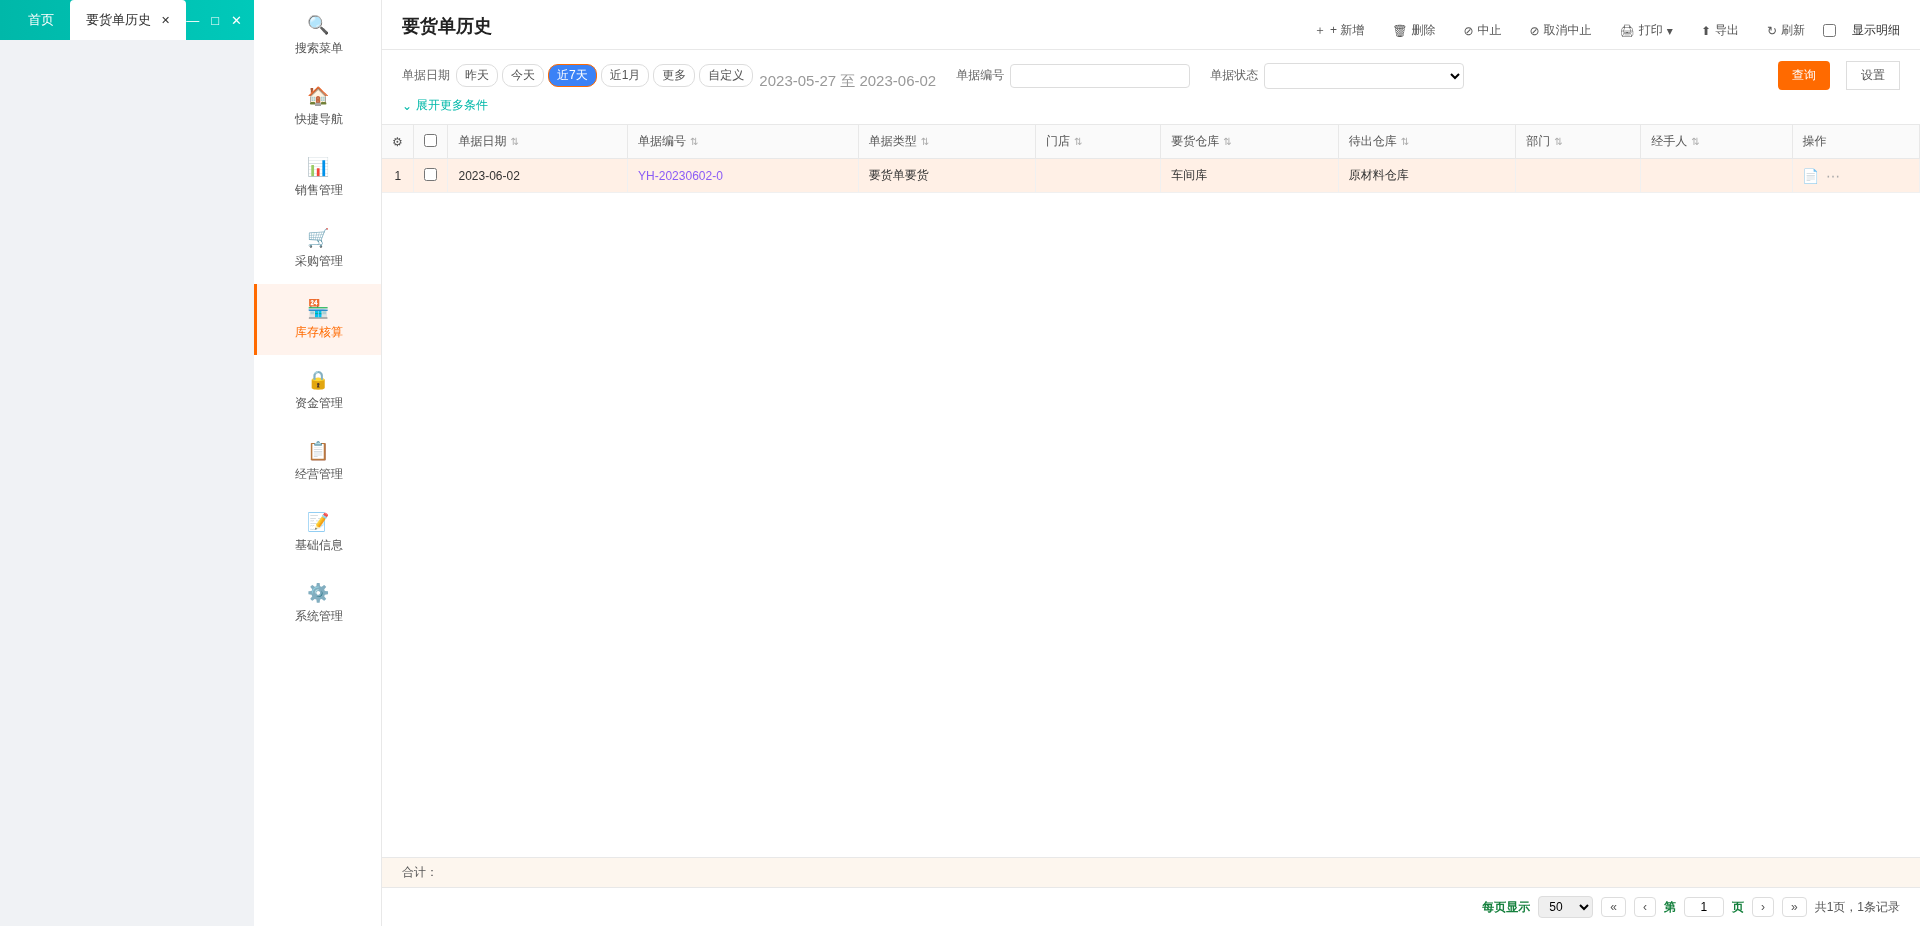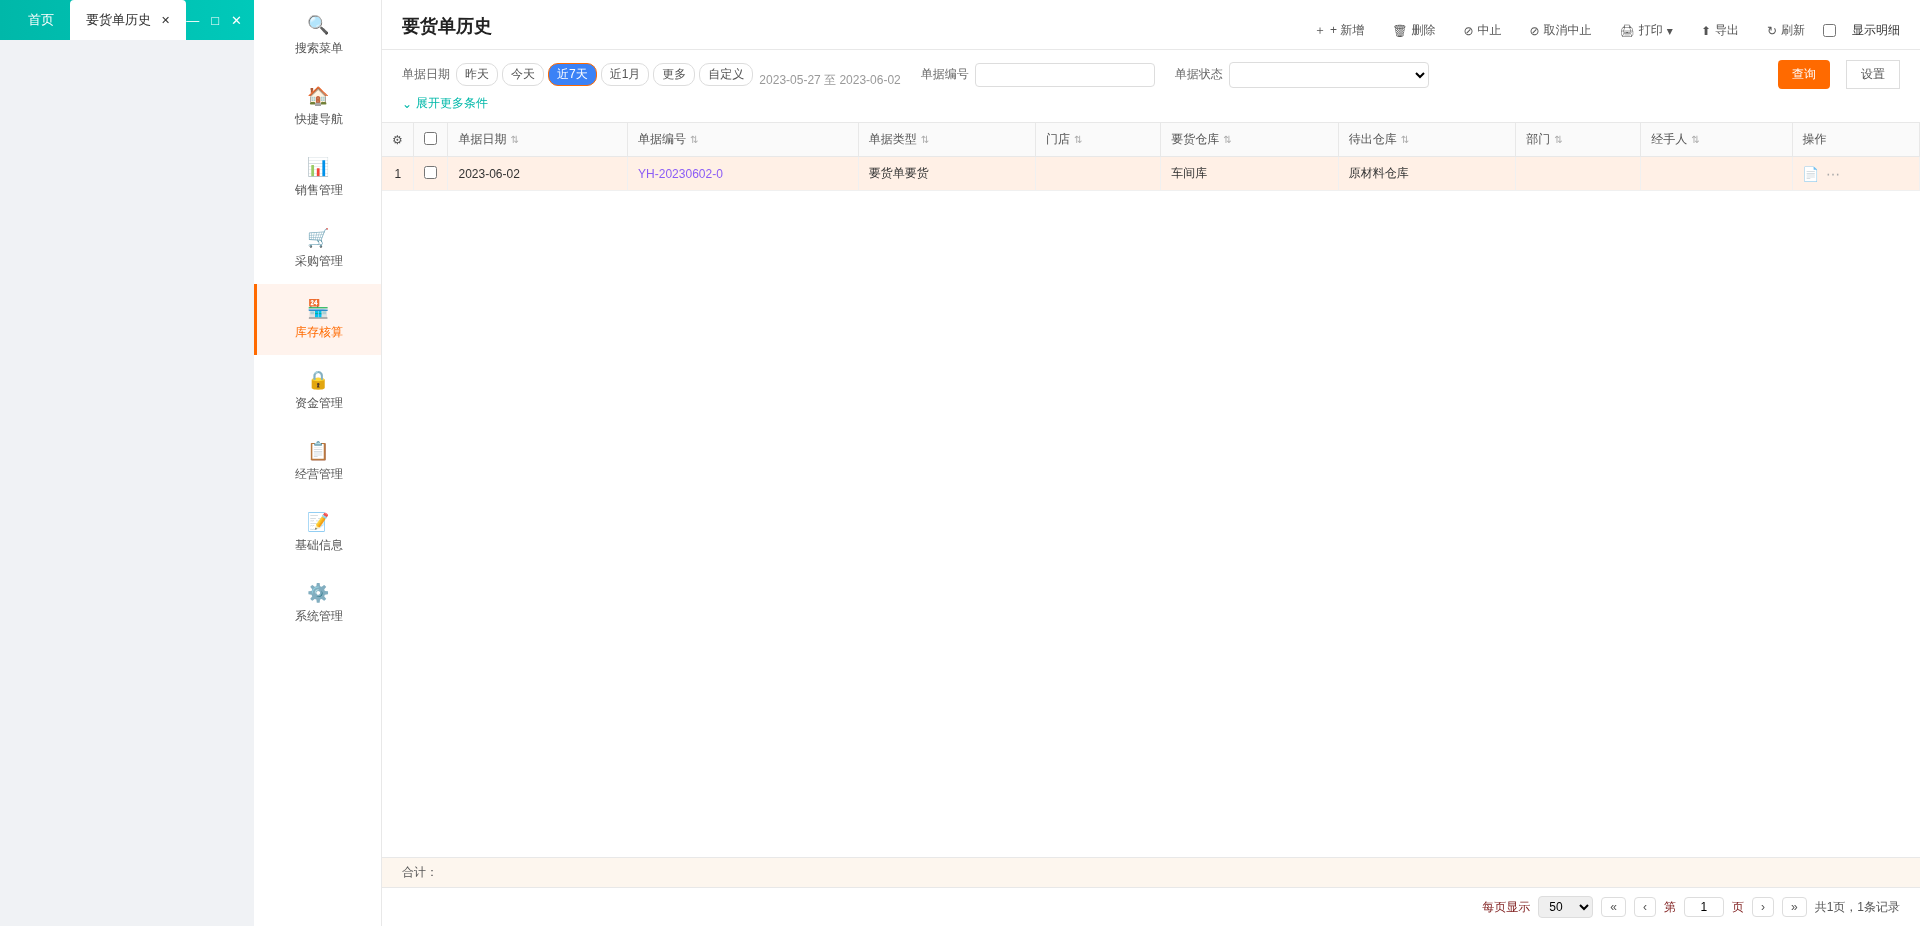--- a/index.html
+++ b/index.html
@@ -33,21 +33,21 @@
     .toolbar-btn.default { background: #fff; color: #555; border: 1px solid #ddd; border-radius: 0; padding: 5px 14px; }
 
     
     .filter-area { background: #fff; padding: 10px 20px; border-bottom: 1px solid #e8e8e8; }
     .filter-row { display: flex; align-items: center; gap: 20px; flex-wrap: wrap; }
     .filter-item { display: flex; align-items: center; gap: 6px; }
     .filter-label { color: #666; font-size: 12px; white-space: nowrap; }
     .filter-date-btns { display: flex; align-items: center; gap: 4px; }
     .date-btn { padding: 2px 8px; border-radius: 10px; border: 1px solid #ddd; background: #fff; font-size: 12px; cursor: pointer; color: #555; }
     .date-btn.active { background: #3b82f6; color: #fff; border-color: #ff6a00; }
-    .date-range { font-size: 12px; color: #999; margin-top: 12px; }
+    .date-range { font-size: 15px; color: #999; margin-top: 12px; }
     .filter-input { border: 1px solid #ddd; border-radius: 4px; padding: 4px 8px; font-size: 12px; width: 180px; outline: none; }
     .filter-select { border: 1px solid #ddd; border-radius: 4px; padding: 4px 8px; font-size: 12px; width: 200px; outline: none; background: #fff; }
     .expand-btn { display: flex; align-items: center; gap: 4px; color: #00b8a9; font-size: 12px; cursor: pointer; margin: 6px auto 0; }
 
     
     .table-container { flex: 1; overflow: auto; background: #fff; margin: 0; }
     .data-table { width: 100%; border-collapse: collapse; font-size: 12px; }
     .data-table th { background: #fafafa; border-bottom: 1px solid #e8e8e8; border-right: 1px solid #e8e8e8; padding: 8px 10px; text-align: left; color: #555; font-weight: normal; white-space: nowrap; position: sticky; top: 0; z-index: 1; }
     .data-table td { border-bottom: 1px solid #f0f0f0; border-right: 1px solid #f0f0f0; padding: 8px 10px; color: #333; white-space: nowrap; }
     .data-table tr.selected td { background: #fff0e6; }
@@ -57,21 +57,21 @@
     .table-link { color: #8b5cf6; cursor: pointer; text-decoration: none; }
     .action-icons { display: flex; gap: 6px; }
     .action-icon { cursor: pointer; color: #aaa; font-size: 14px; }
     .settings-col { width: 32px; text-align: center; }
 
     
     .table-footer { background: #fdf6ee; border-top: 1px solid #e8e8e8; padding: 6px 20px; font-size: 12px; color: #555; }
 
     
     .pagination-bar { background: #fff; border-top: 1px solid #e8e8e8; padding: 8px 20px; display: flex; align-items: center; justify-content: flex-end; gap: 8px; font-size: 12px; }
-    .pagination-label { color: #7f1d1d; }
+    .pagination-label { color: #15803d; font-weight: bold; }
     .pagination-select { border: 1px solid #ddd; border-radius: 4px; padding: 2px 6px; font-size: 12px; }
     .pagination-btn { border: 1px solid #ddd; border-radius: 4px; padding: 2px 8px; cursor: pointer; background: #fff; font-size: 12px; color: #555; }
     .pagination-btn:disabled { color: #ccc; cursor: not-allowed; }
     .pagination-input { border: 1px solid #ddd; border-radius: 4px; padding: 2px 6px; width: 40px; text-align: center; font-size: 12px; }
     .pagination-info { color: #555; }
 
     
     input[type="checkbox"] { cursor: pointer; }
 
     .content-wrapper { display: flex; flex-direction: column; flex: 1; overflow: hidden; }

